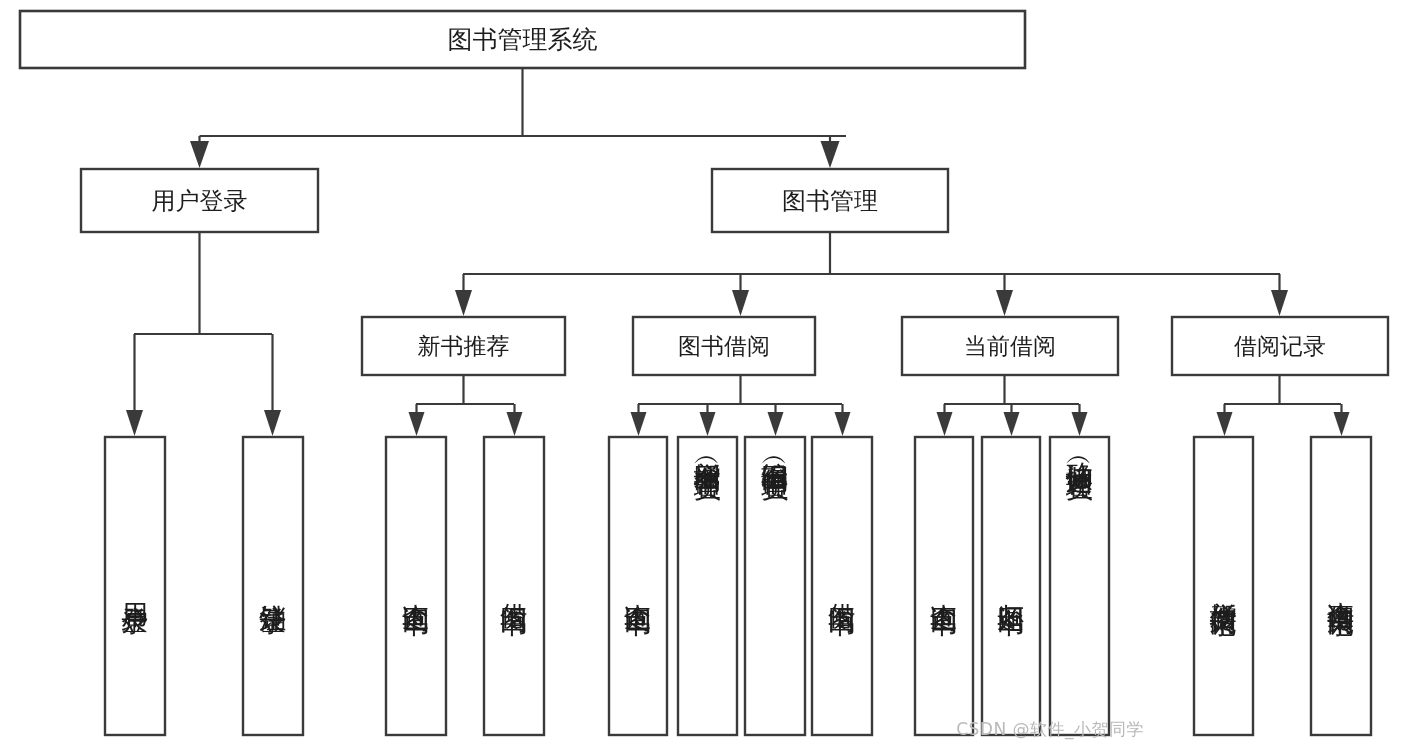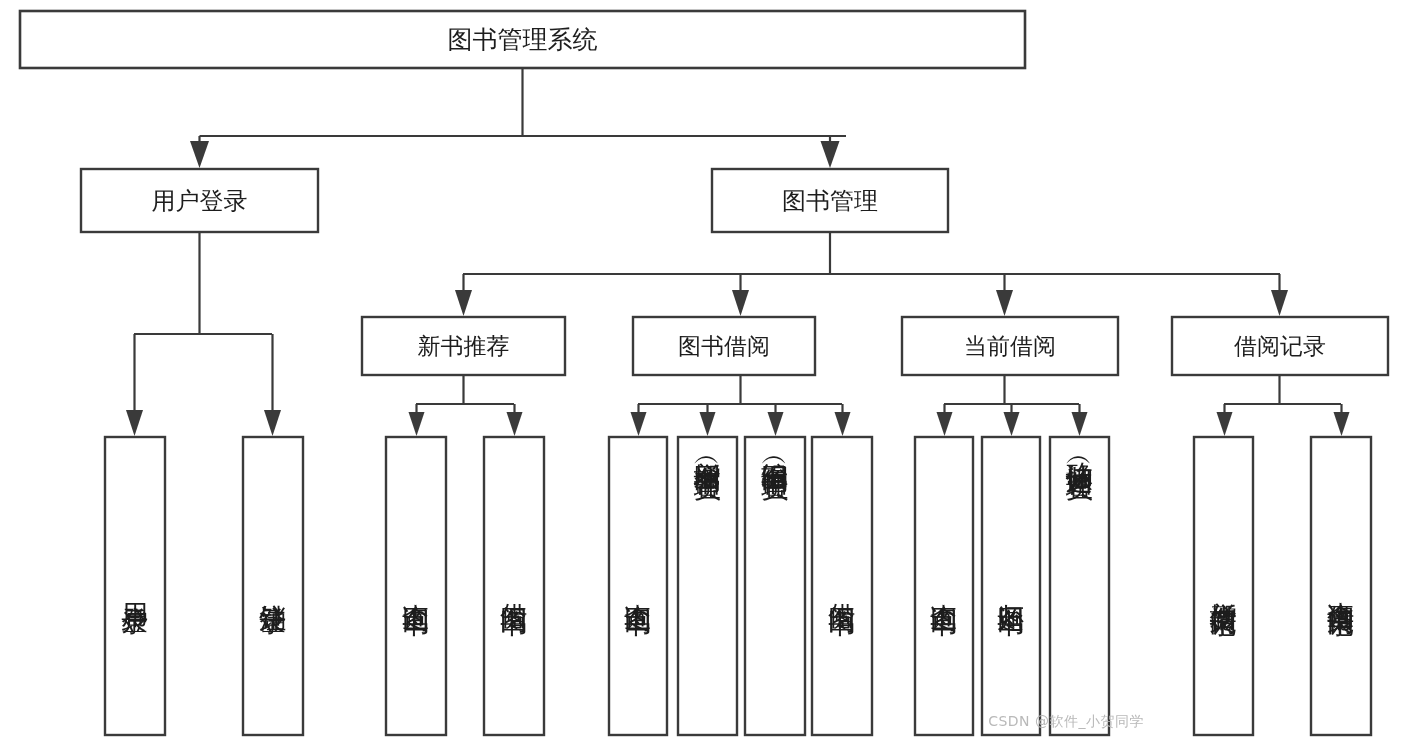--- a/index.html
+++ b/index.html
@@ -77,23 +77,23 @@
     font-size: 27px;
     line-height: 1.02;
     letter-spacing: 2px;
     color: #1d1d1d;
     white-space: nowrap;
     text-align: center;
   }
   #watermark {
     position: absolute;
     right: 8px;
-    bottom: 16px;
-    font-family: "DejaVu Sans", "Liberation Sans", sans-serif;
-    font-size: 14px;
+    bottom: 6px;
+    font-family: "DejaVu Sans", "Liberation Sans", sans-serif;
+    font-size: 17px;
     color: #b9b9b9;
     letter-spacing: 0.5px;
     user-select: none;
   }
 </style>
 </head>
 <body>
 
 <div id="diagram-root">
 

